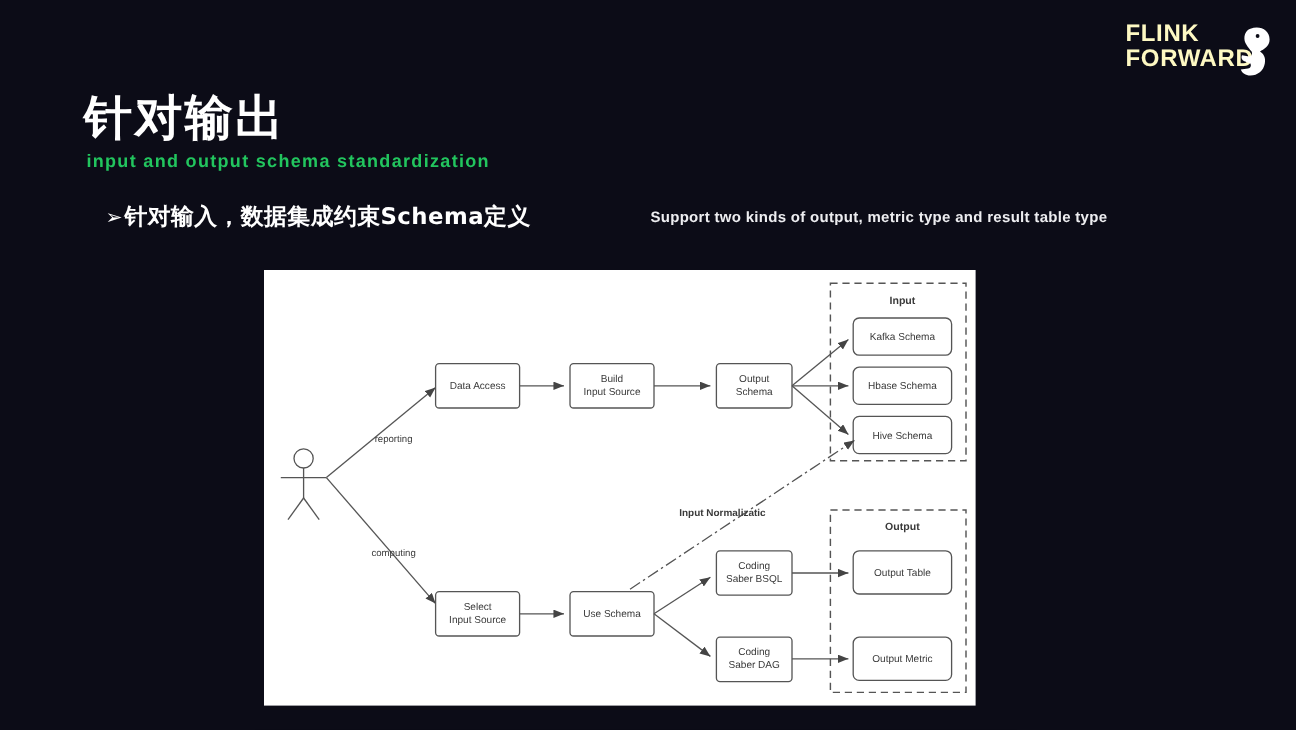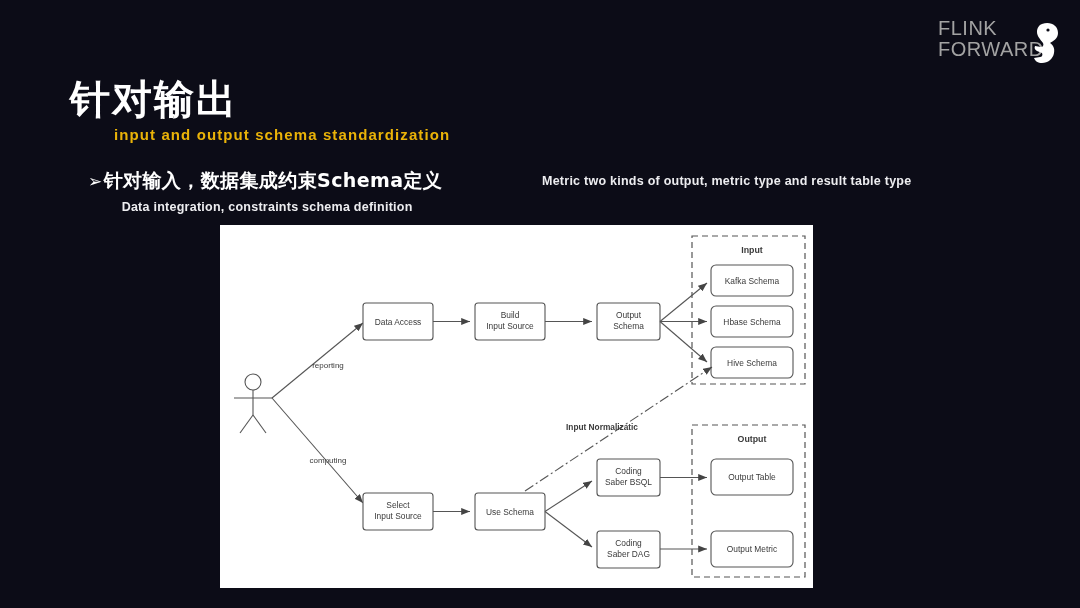--- a/index.html
+++ b/index.html
@@ -5,37 +5,36 @@
   html,body{margin:0;padding:0;}
   body{
     width:1080px;height:608px;
     background:#0c0c17;
     font-family:"Liberation Sans", sans-serif;
     overflow:hidden;position:relative;
   }
   
   #logo{position:absolute;left:938px;top:18px;width:120px;height:52px;}
   #logo .txt{
-    color:#a3a3a3;font-weight:normal;font-size:20px;line-height:21px;
+    color:#fef9c3;font-weight:bold;font-size:20px;line-height:21px;
     letter-spacing:.5px;font-family:"Liberation Sans", sans-serif;
   }
   #logo .squirrel{position:absolute;right:-4px;top:2px;width:40px;height:46px;}
   
   #title{
     position:absolute;left:70px;top:76px;
     color:#ffffff;font-size:40px;font-weight:bold;
     letter-spacing:2px;line-height:46px;
     font-family:"DejaVu Sans", sans-serif;
   }
   #subtitle{
     position:absolute;left:72px;top:126px;
-    color:#eab308;font-size:15px;font-weight:600;
+    color:#22c55e;font-size:15px;font-weight:600;
     letter-spacing:1.1px;
     font-family:"Liberation Sans", sans-serif;
-    margin-left:42px;
   }
   
   .bullet{position:absolute;text-align:center;}
   .bullet .cn{
     color:#ffffff;font-size:19px;font-weight:bold;white-space:nowrap;
     font-family:"DejaVu Sans", sans-serif;letter-spacing:.4px;
   }
   .bullet .cn .mark{font-size:17px;margin-right:1px;}
   .bullet .en{
     color:#ededf0;font-size:12.5px;font-weight:bold;white-space:nowrap;
@@ -61,25 +60,24 @@
     <path d="M20 4 C28 1 36 5 36 13 C36 19 31 21 28 23 C31 25 33 28 32 33 C31 39 26 43 20 43 C16 43 13 41 12 38 L18 37 C20 37 21 35 20 33 L15 31 C13 30 12 28 13 26 L19 27 C21 27 22 25 21 23 C18 19 15 16 15 12 C15 8 17 5 20 4 Z" fill="#ffffff"></path>
     <circle cx="26" cy="10" r="1.6" fill="#0c0c17"></circle>
   </svg>
 </div>
 
 <div id="title">针对输出</div>
 <div id="subtitle">input and output schema standardization</div>
 
 <div class="bullet" id="bullet-left">
   <div class="cn"><span class="mark">➢</span><span>针对输入，数据集成约束Schema定义</span></div>
-  <div class="en">Data integration, constraints schema definition</div>
 </div>
 
 <div class="bullet" id="bullet-right">
-  <div class="en">Metric two kinds of output, metric type and result table type</div>
+  <div class="en">Support two kinds of output, metric type and result table type</div>
 </div>
 
 <div id="panel">
 <svg width="593" height="363" viewBox="0 0 593 363" xmlns="http://www.w3.org/2000/svg">
   <defs>
     <marker id="ah" markerWidth="9" markerHeight="9" refX="8" refY="3.2" orient="auto">
       <path d="M0,0 L8,3.2 L0,6.4 z" fill="#444"></path>
     </marker>
   </defs>
 

